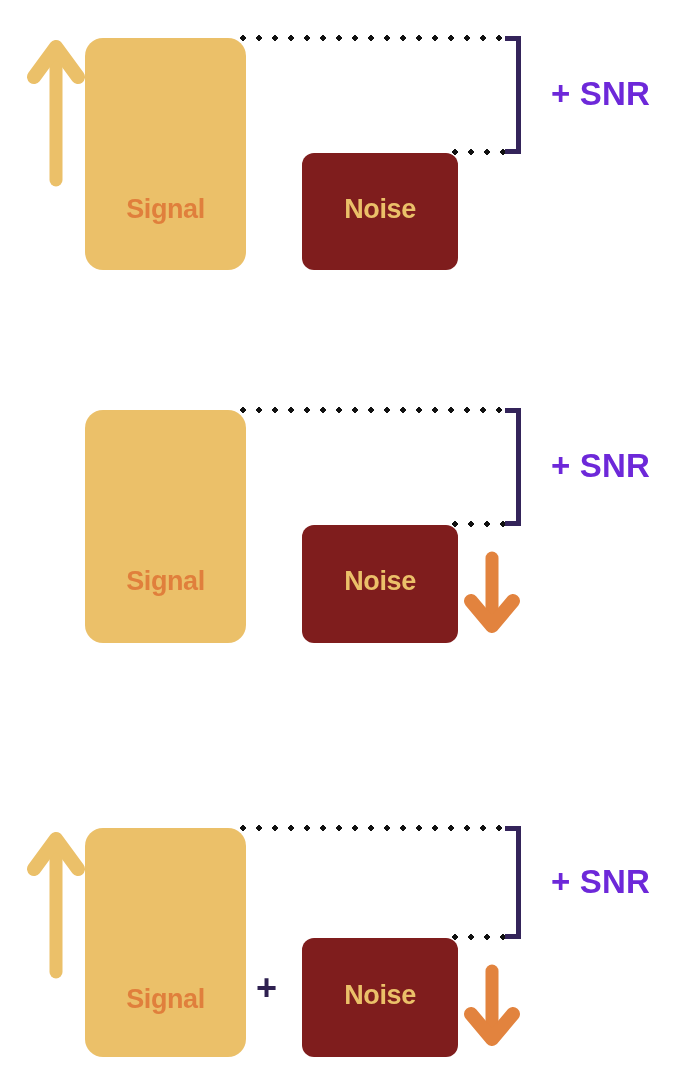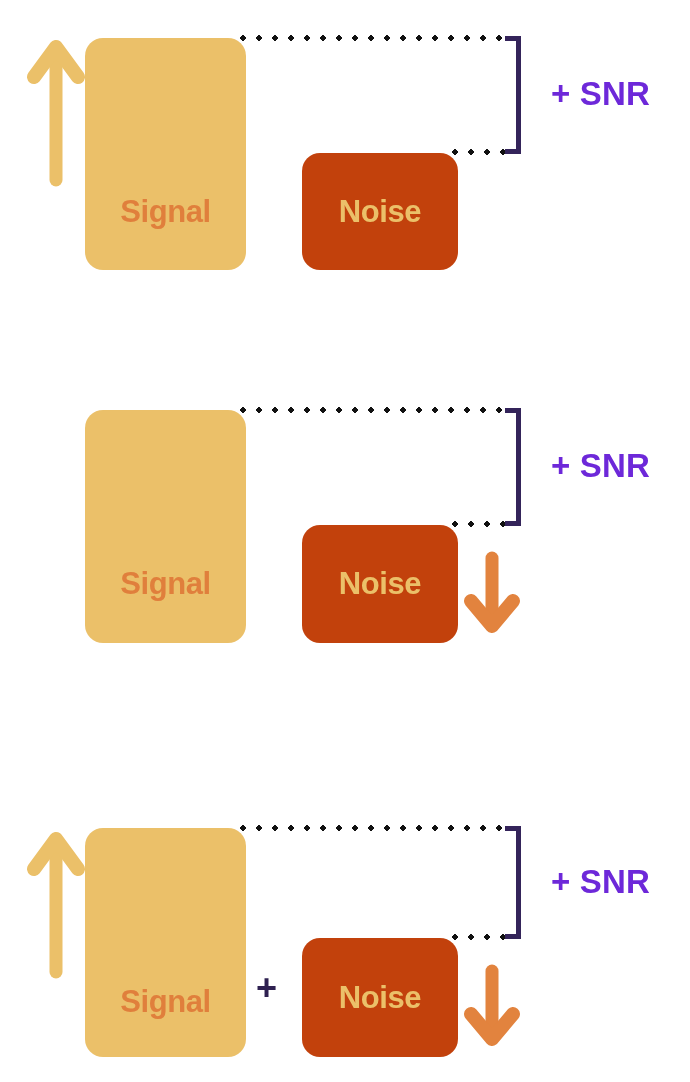--- a/index.html
+++ b/index.html
@@ -40,27 +40,27 @@
     box-sizing: border-box;
     display: flex;
     align-items: center;
     justify-content: center;
   }
   .bar-signal {
     background: #ebc069;
     border-radius: 18px;
   }
   .bar-noise {
-    background: #c2410c;
-    border-radius: 18px;
+    background: #7f1d1d;
+    border-radius: 12px;
     padding-left: 39px;
   }
   .bar-label {
     font-weight: bold;
-    font-size: 31px;
+    font-size: 27px;
     letter-spacing: -0.4px;
     line-height: 1;
     white-space: nowrap;
     user-select: none;
   }
   .label-signal { color: #e07f3c; }
   .label-noise  { color: #ebc069; }
 
   
   .bar-signal .bar-label,

